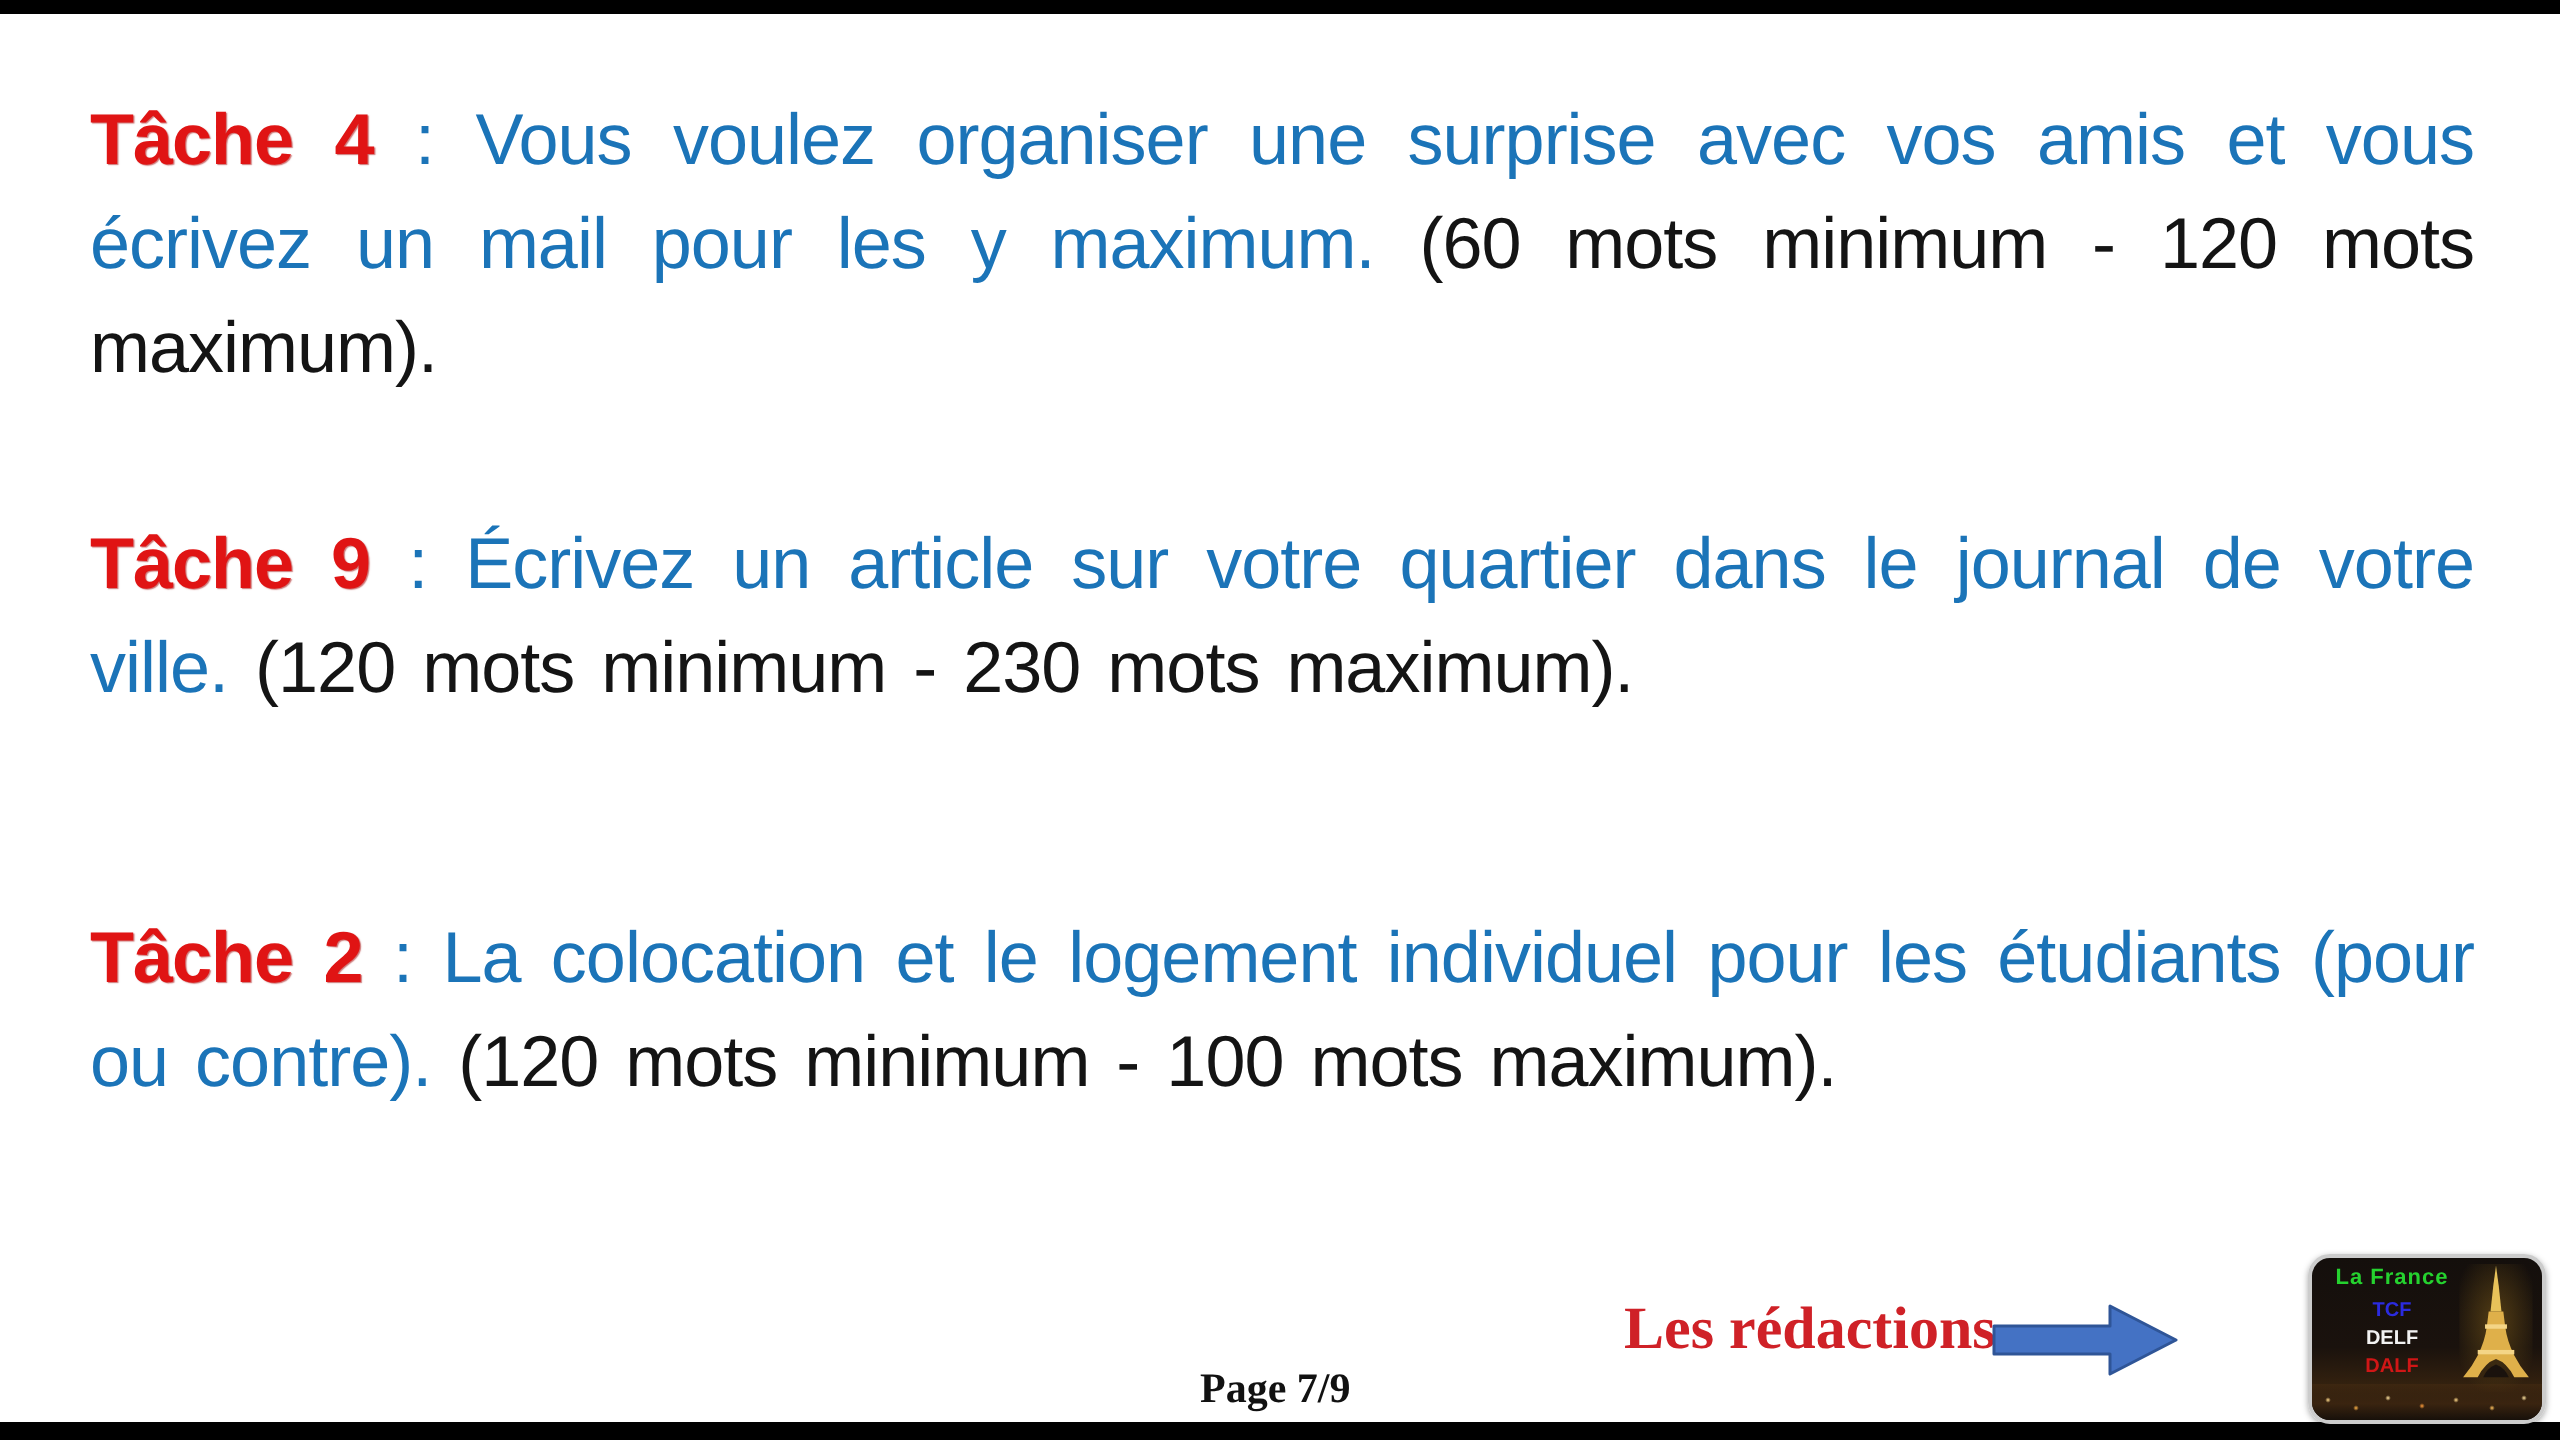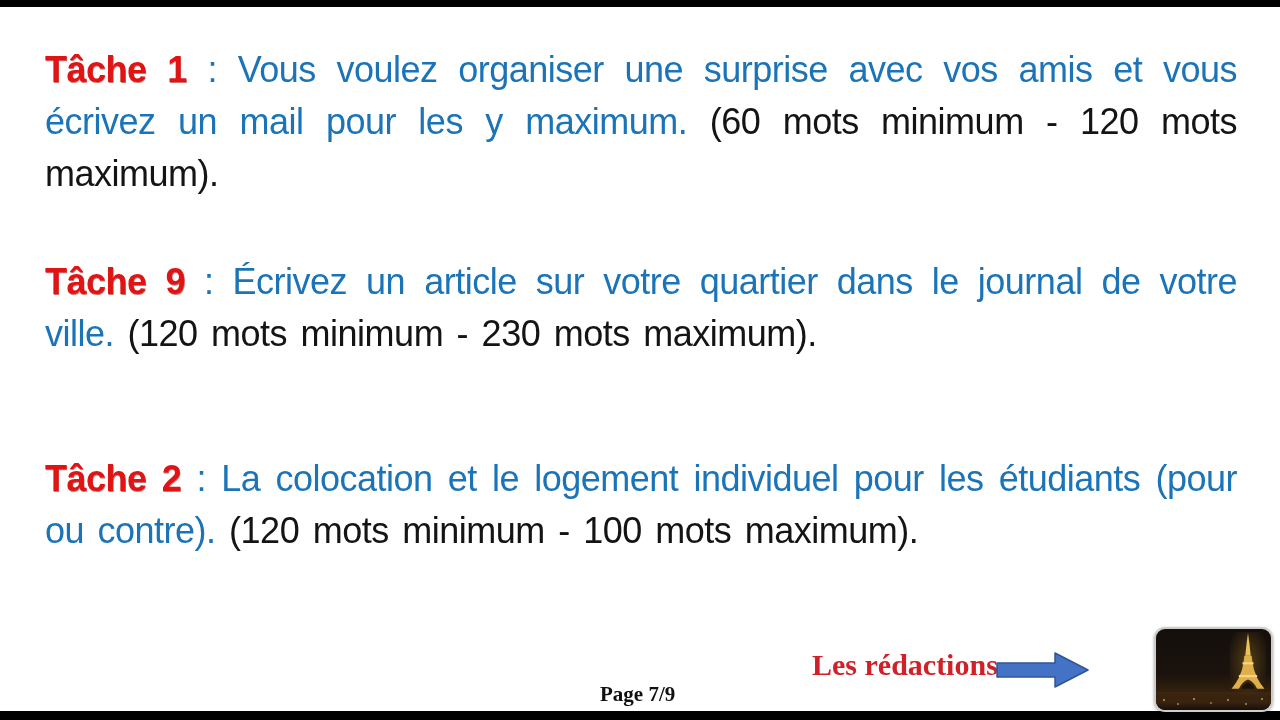--- a/index.html
+++ b/index.html
@@ -90,21 +90,21 @@
       linear-gradient(180deg, rgba(90,55,20,0.25) 0%, #3a2410 55%, #17100a 100%);
   }
 </style>
 </head>
 <body>
 
 <div class="letterbox top"></div>
 <div class="letterbox bottom"></div>
 
 <p class="task task-1">
-  <span class="task-label">Tâche 1</span>
+  <span class="task-label">Tâche 4</span>
   <span class="task-colon">:</span>
   <span class="task-prompt">Vous voulez organiser une surprise avec vos amis et vous écrivez un mail pour les y maximum.</span>
   <span class="task-constraint">(60 mots minimum - 120 mots maximum).</span>
 </p>
 
 <p class="task task-2">
   <span class="task-label">Tâche 9</span>
   <span class="task-colon">:</span>
   <span class="task-prompt">Écrivez un article sur votre quartier dans le journal de votre ville.</span>
   <span class="task-constraint">(120 mots minimum - 230 mots maximum).</span>
@@ -119,20 +119,26 @@
 
 <div class="caption">Les rédactions</div>
 
 <div class="arrow-wrap">
   <svg width="96" height="42" viewBox="0 0 96 42" aria-hidden="true">
     <polygon points="2,14 60,14 60,4 93,21 60,38 60,28 2,28" fill="#4472c4" stroke="#2f5597" stroke-width="1.5" stroke-linejoin="round"></polygon>
   </svg>
 </div>
 
 <div class="logo-card">
+  <div class="logo-text">
+    <div class="logo-line1">La France</div>
+    <div class="logo-line2">TCF</div>
+    <div class="logo-line3">DELF</div>
+    <div class="logo-line4">DALF</div>
+  </div>
   <svg class="tower" viewBox="0 0 40 70" aria-hidden="true">
     <defs>
       <radialGradient id="glow" cx="50%" cy="45%" r="60%">
         <stop offset="0%" stop-color="#5a4215" stop-opacity="0.9"></stop>
         <stop offset="100%" stop-color="#5a4215" stop-opacity="0"></stop>
       </radialGradient>
     </defs>
     <rect x="0" y="0" width="40" height="70" fill="url(#glow)"></rect>
     <path d="M20 1 L21.5 12 L23 26 L17 26 L18.5 12 Z" fill="#e8c25a"></path>
     <path d="M16 26 L24 26 L25 34 Q26 42 30 50 Q33 56 38 62 L30 62 Q26 54 20 52 Q14 54 10 62 L2 62 Q7 56 10 50 Q14 42 15 34 Z" fill="#dfb04a"></path>

